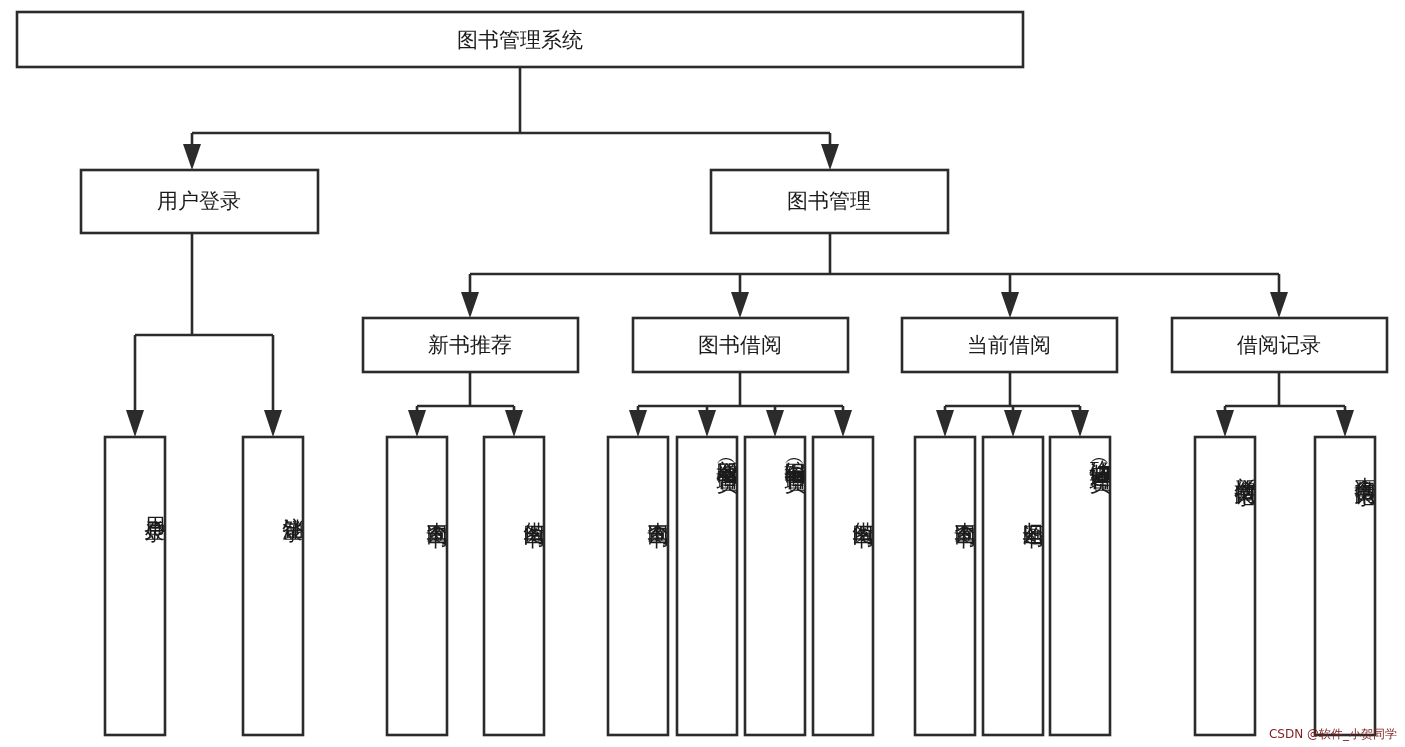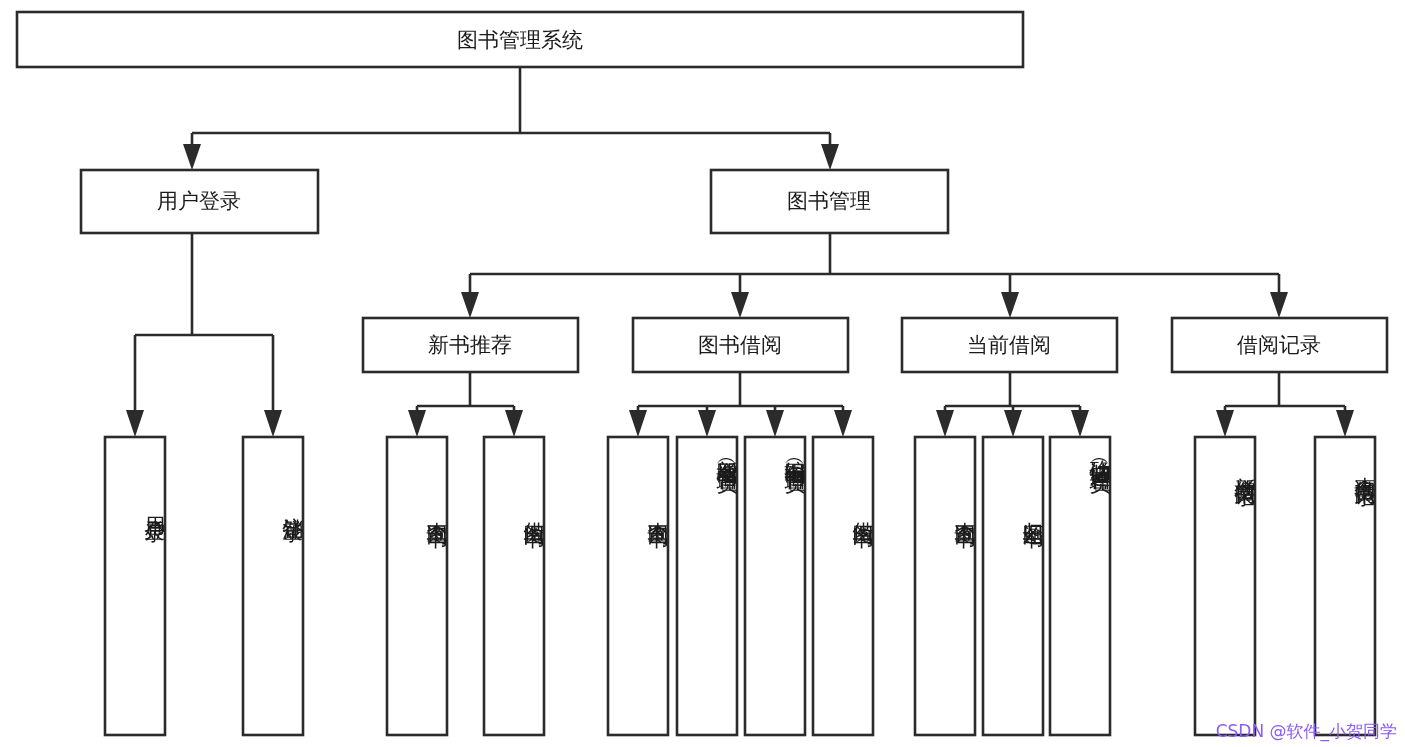--- a/index.html
+++ b/index.html
@@ -58,22 +58,22 @@
     color: #1b1b1b;
     letter-spacing: 2px;
     white-space: nowrap;
     pointer-events: none;
   }
   .watermark {
     position: absolute;
     right: 8px;
     bottom: 4px;
     font-family: "DejaVu Sans", "Liberation Sans", sans-serif;
-    font-size: 17px;
-    color: #8b5cf6;
+    font-size: 12px;
+    color: #7f1d1d;
     white-space: nowrap;
     user-select: none;
   }
 </style>
 </head>
 <body>
 
 <div id="diagram-root">
 
   <svg id="flow" viewBox="0 0 1405 747" xmlns="http://www.w3.org/2000/svg">

